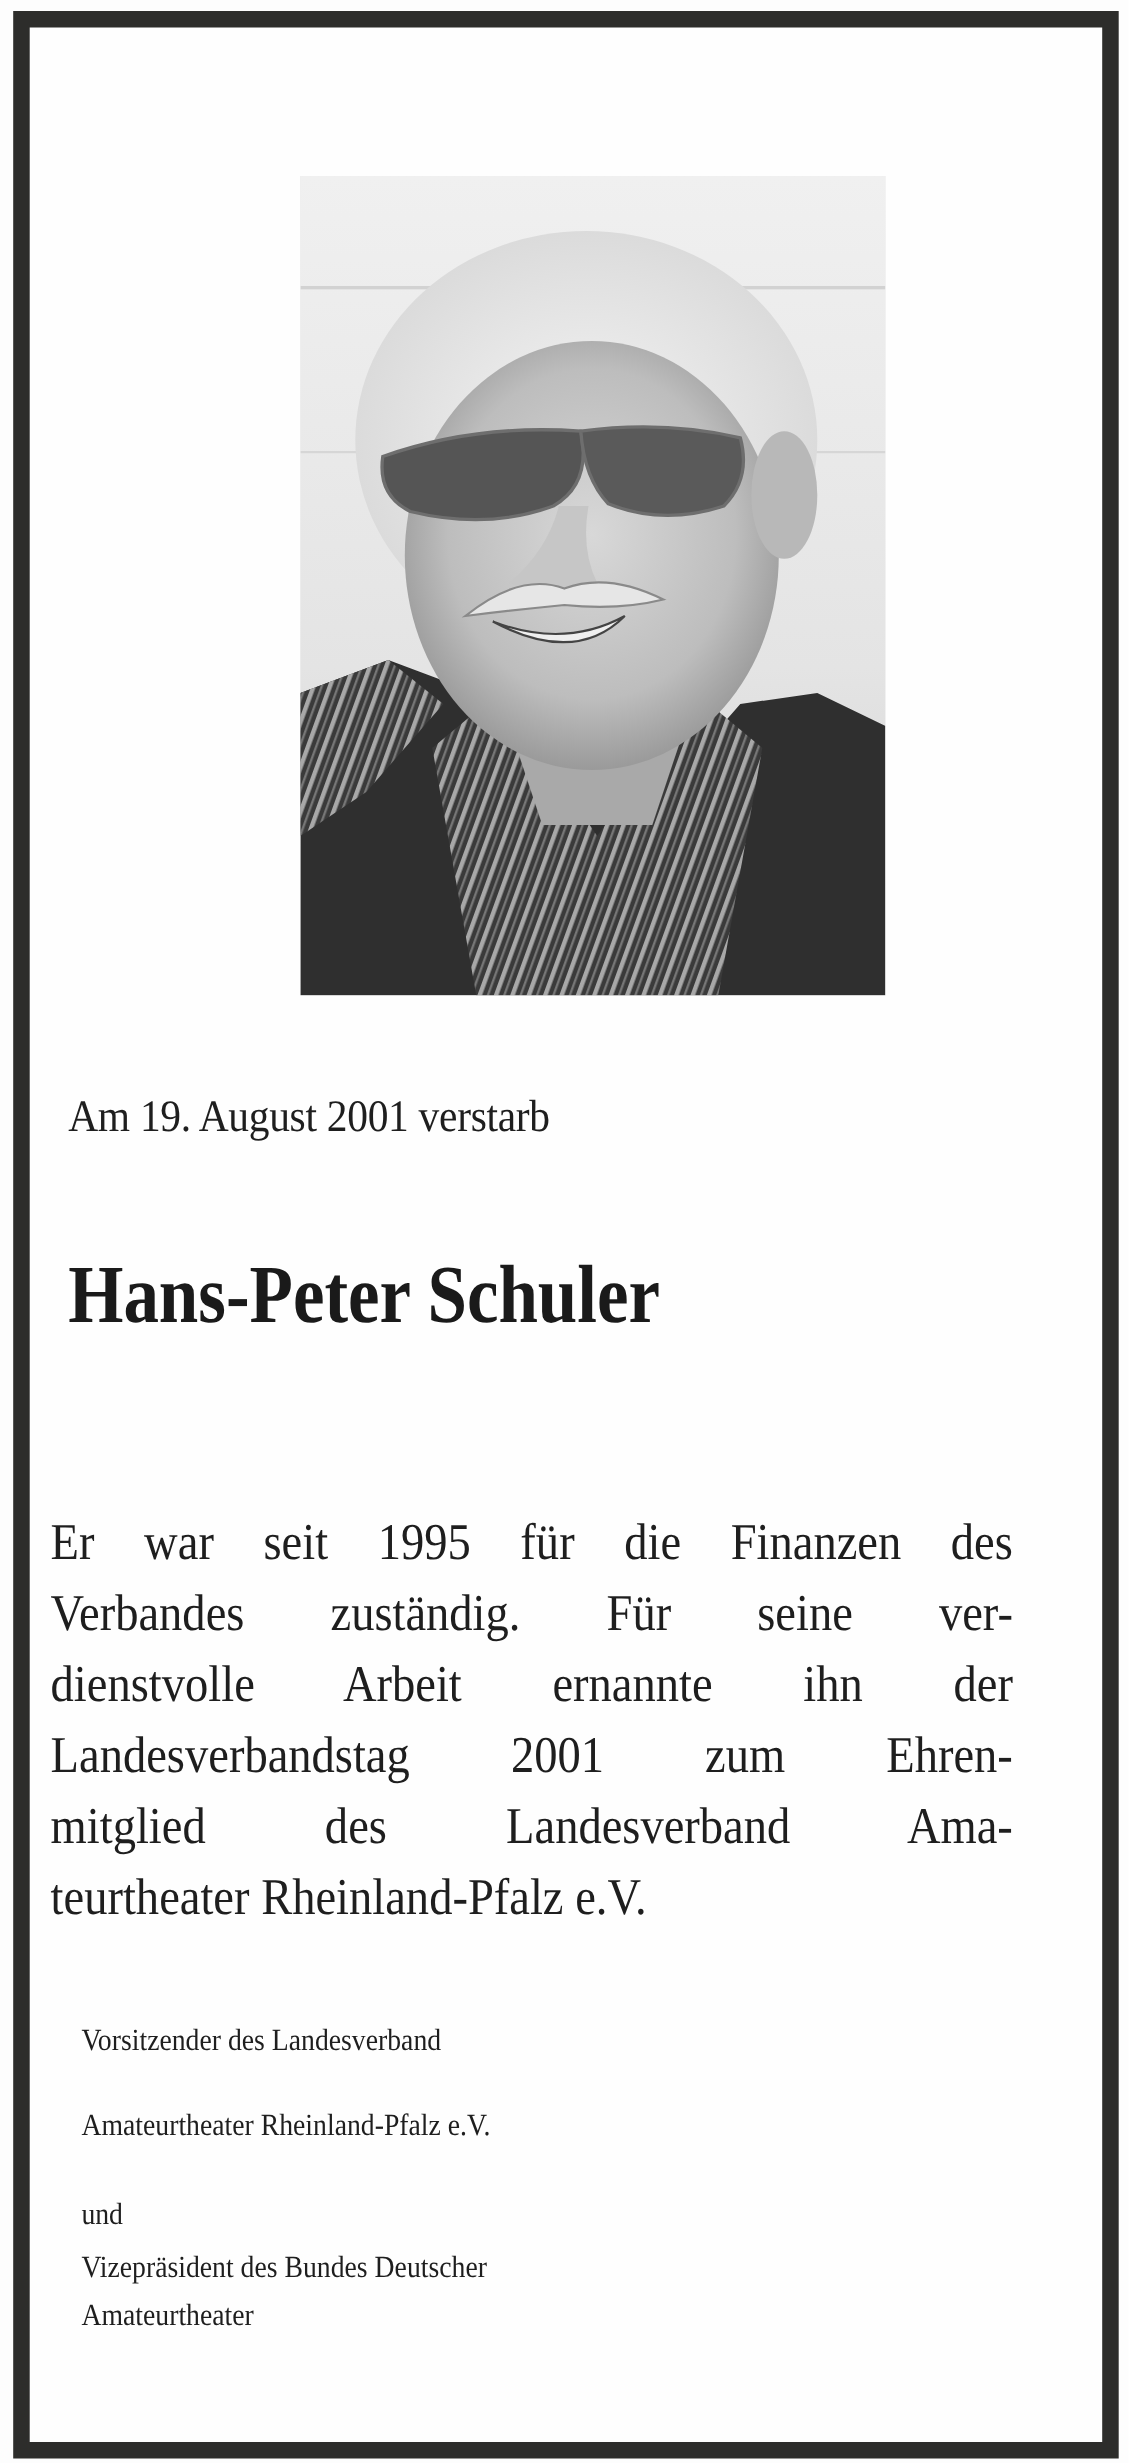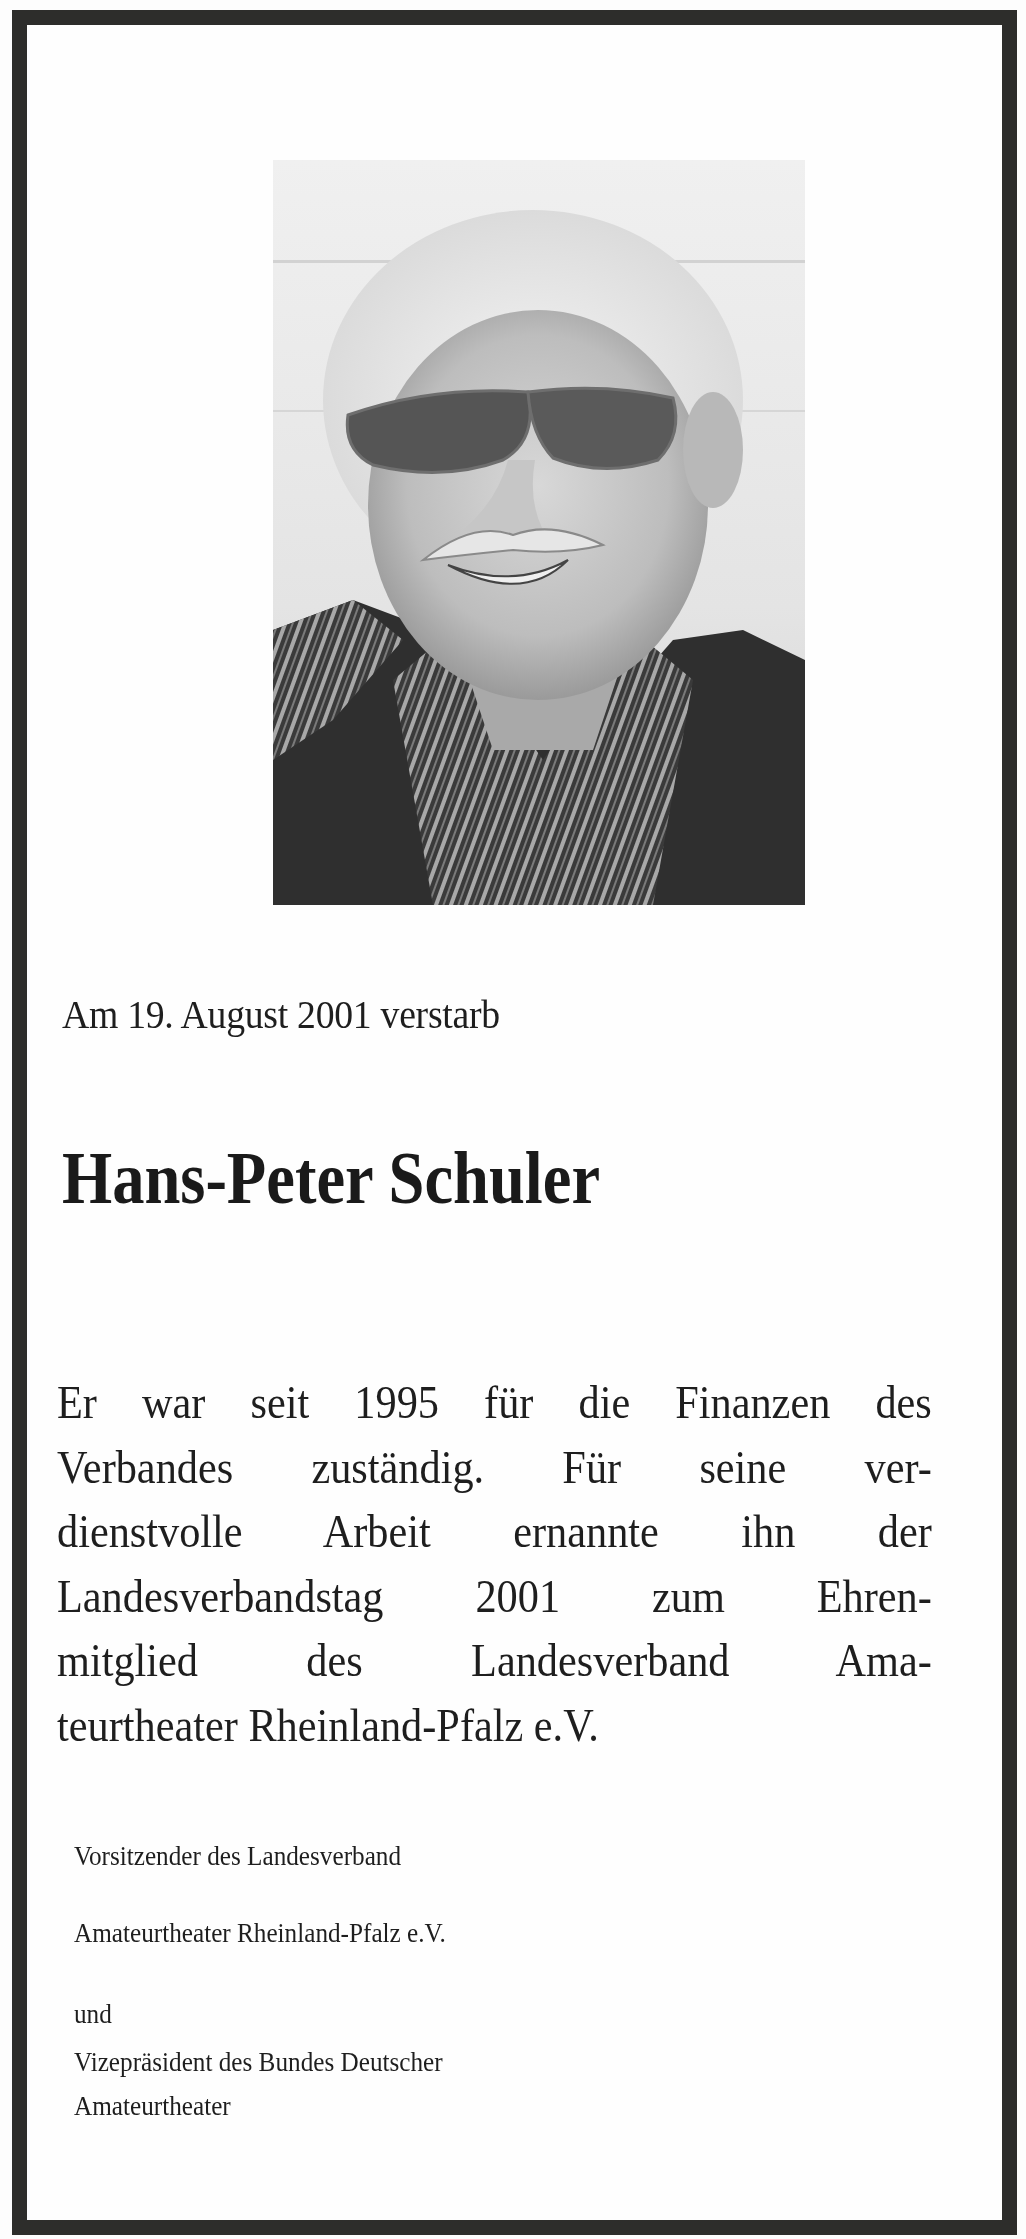--- a/index.html
+++ b/index.html
@@ -52,21 +52,21 @@
       font-size: 75px;
       font-weight: bold;
       line-height: 1;
       white-space: nowrap;
       transform: scaleX(0.86);
       transform-origin: left top;
       color: #1a1a1a;
     }
     .bio {
       position: absolute;
-      left: 57px;
+      left: 46px;
       top: 1370px;
       width: 875px;
     }
     .bio-line {
       font-size: 47px;
       line-height: 64.5px;
       height: 64.5px;
       white-space: nowrap;
       transform: scaleX(0.90);
       transform-origin: left top;

